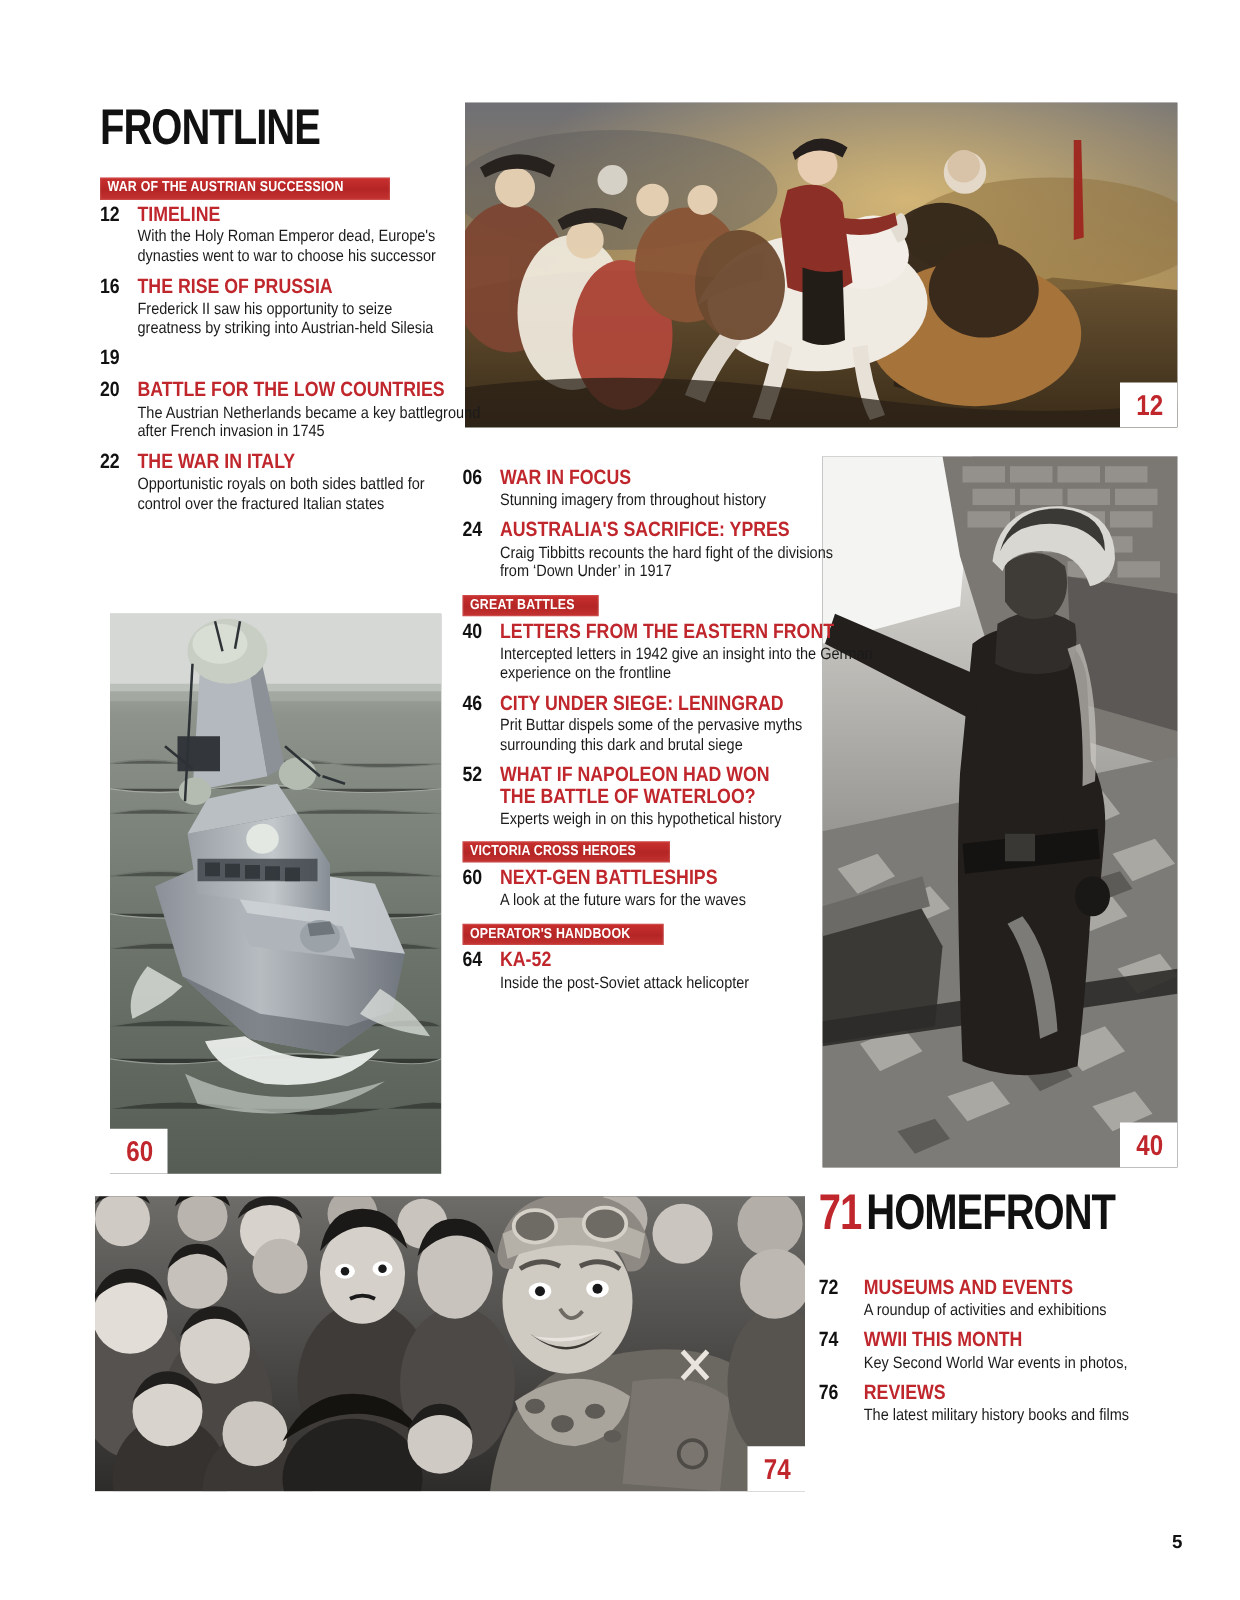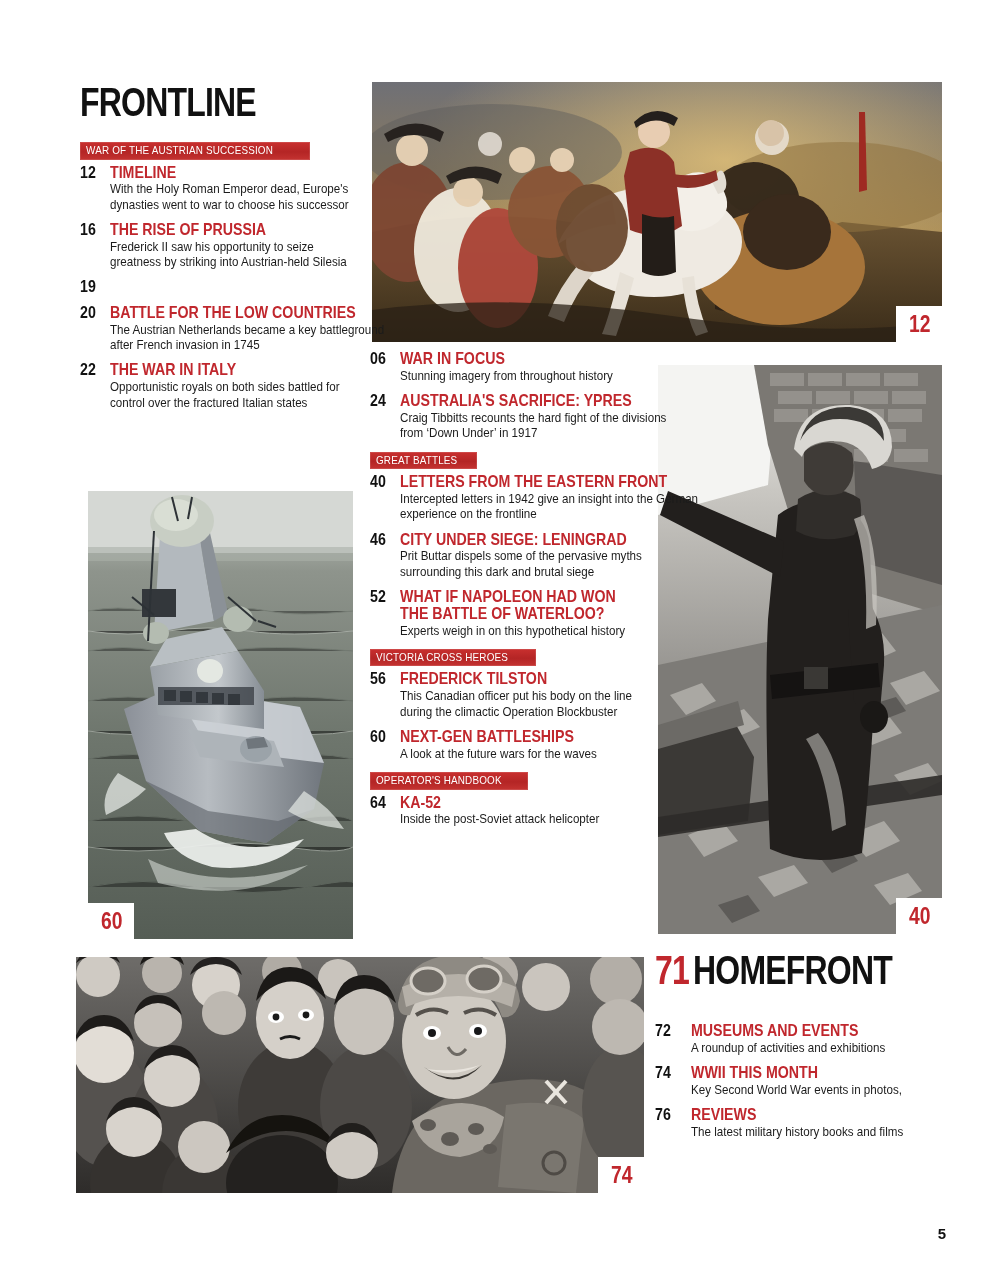--- a/index.html
+++ b/index.html
@@ -34,21 +34,21 @@
   }
   #homefront-title{
     font-size:40px;font-weight:700;color:#111;letter-spacing:-1px;line-height:1;margin-left:5px;
   }
 
   
   .tag{
     position:absolute;
     background:linear-gradient(180deg,#c9302f 0%,#b42525 55%,#c43331 100%);
     color:#fff;
-    font-weight:400;
+    font-weight:700;
     font-size:11.5px;
     letter-spacing:.2px;
     padding:3px 6px 3px 6px;
     line-height:1;
     white-space:nowrap;
     box-shadow:inset 0 0 0 1px rgba(255,255,255,.12);
   }
   .tag span{display:inline-block;transform:scaleX(.86);transform-origin:left center;}
 
   
@@ -65,21 +65,21 @@
     transform:scaleX(.86);transform-origin:left top;white-space:nowrap;
   }
   .entry .etitle.wrap{white-space:normal;}
   .entry .edesc{
     color:#1b1b1b;font-size:13.2px;line-height:1.16;font-weight:400;
     transform:scaleX(.88);transform-origin:left top;width:113%;
   }
 
   
   #col-left{position:absolute;left:80px;top:140px;width:278px;}
-  #col-mid{position:absolute;left:370px;top:350px;width:282px;}
+  #col-mid{position:absolute;left:370px;top:374px;width:282px;}
   #col-home{position:absolute;left:655px;top:1022px;width:290px;}
 
   #col-left .entry,#col-mid .entry,#col-home .entry{position:relative;margin-bottom:9px;}
   #col-left .tag,#col-mid .tag,#col-home .tag{position:relative;display:inline-block;margin-bottom:4px;}
   #col-home .entry .num{width:36px;flex:0 0 36px;}
 
   
   .photo{position:absolute;overflow:hidden;background:#777;}
   .badge{
     position:absolute;right:0;bottom:0;
@@ -560,27 +560,20 @@
       <div class="body">
         <div class="etitle wrap">WHAT IF NAPOLEON HAD WON THE BATTLE OF WATERLOO?</div>
         <div class="edesc">Experts weigh in on this hypothetical history</div>
       </div>
     </div>
 
     <div class="tag">
       <span>VICTORIA CROSS HEROES</span>
     </div>
 
-    <div class="entry">
-      <div class="num">56</div>
-      <div class="body">
-        <div class="etitle">FREDERICK TILSTON</div>
-        <div class="edesc">This Canadian officer put his body on the line during the climactic Operation Blockbuster</div>
-      </div>
-    </div>
 
     <div class="entry">
       <div class="num">60</div>
       <div class="body">
         <div class="etitle">NEXT-GEN BATTLESHIPS</div>
         <div class="edesc">A look at the future wars for the waves</div>
       </div>
     </div>
 
     <div class="tag">

